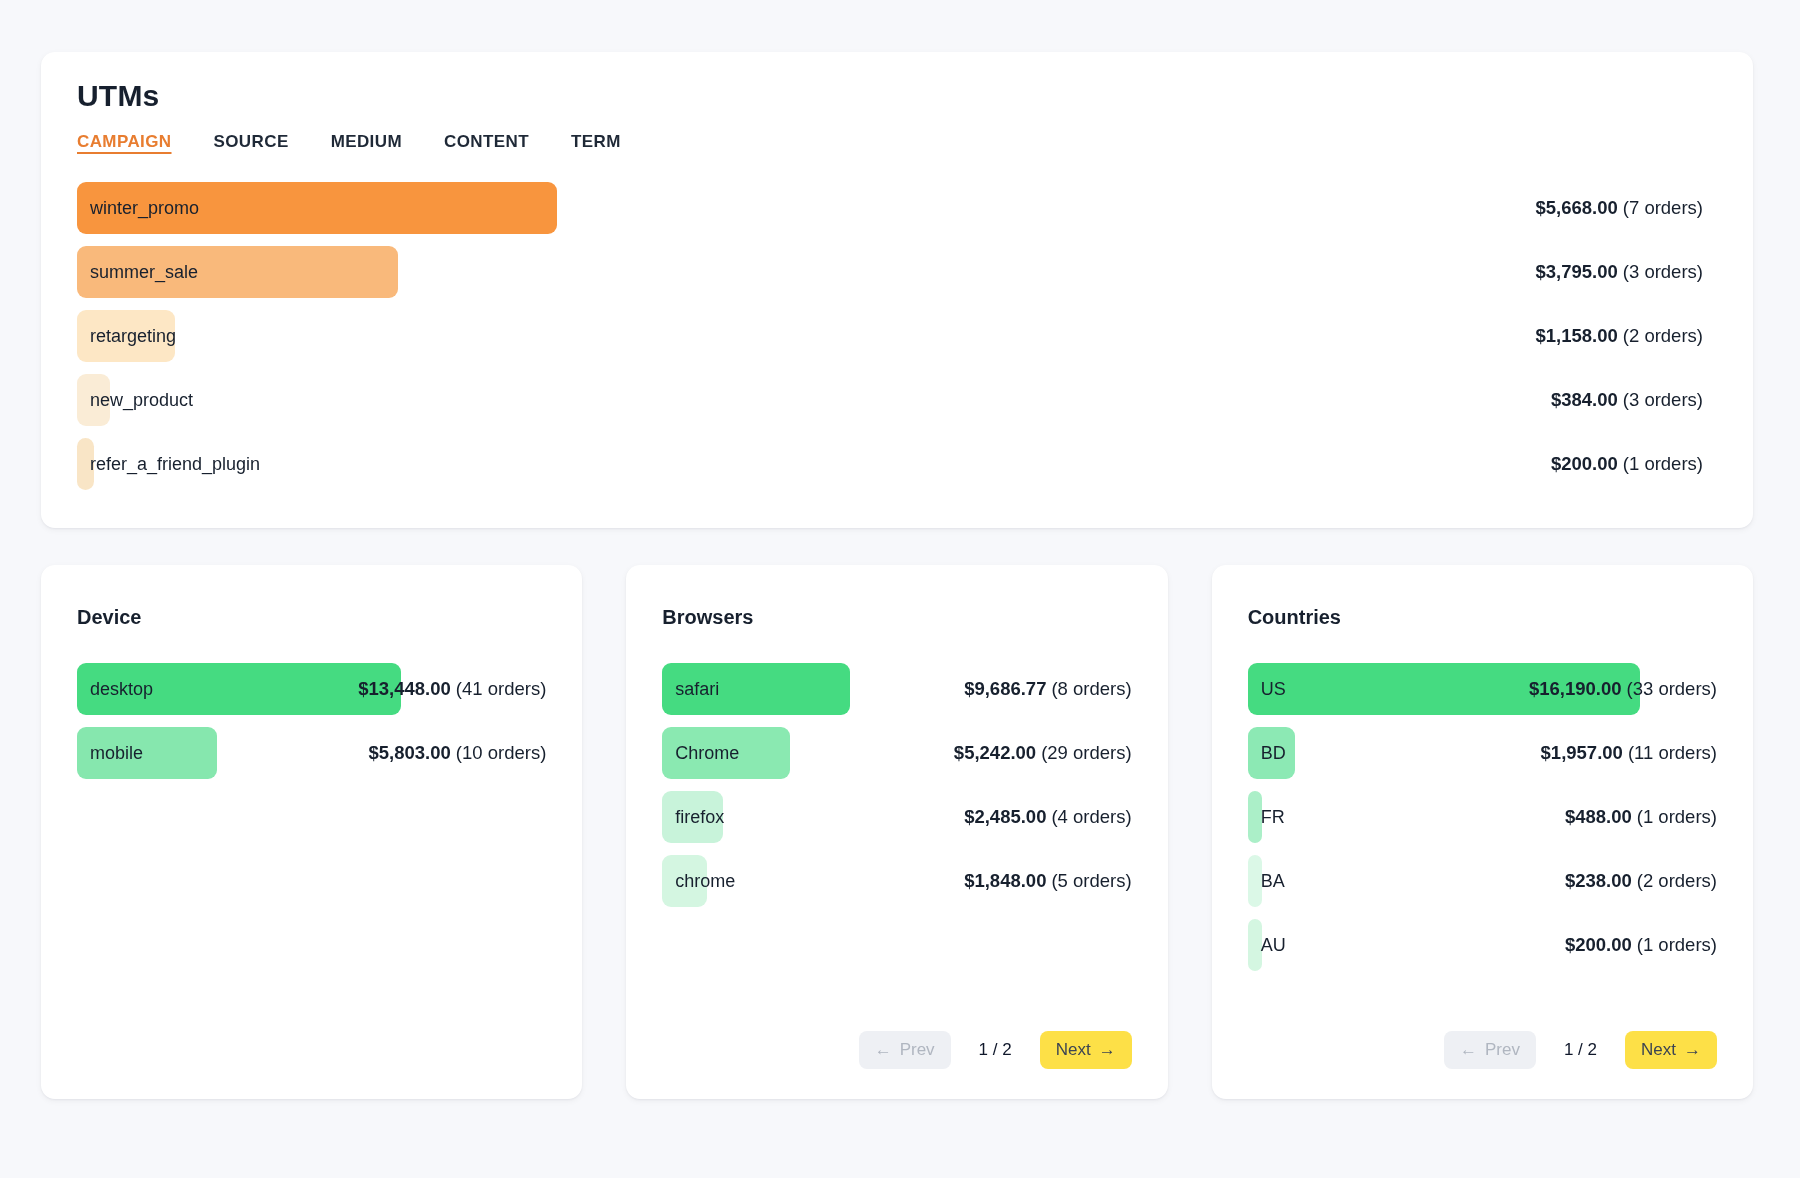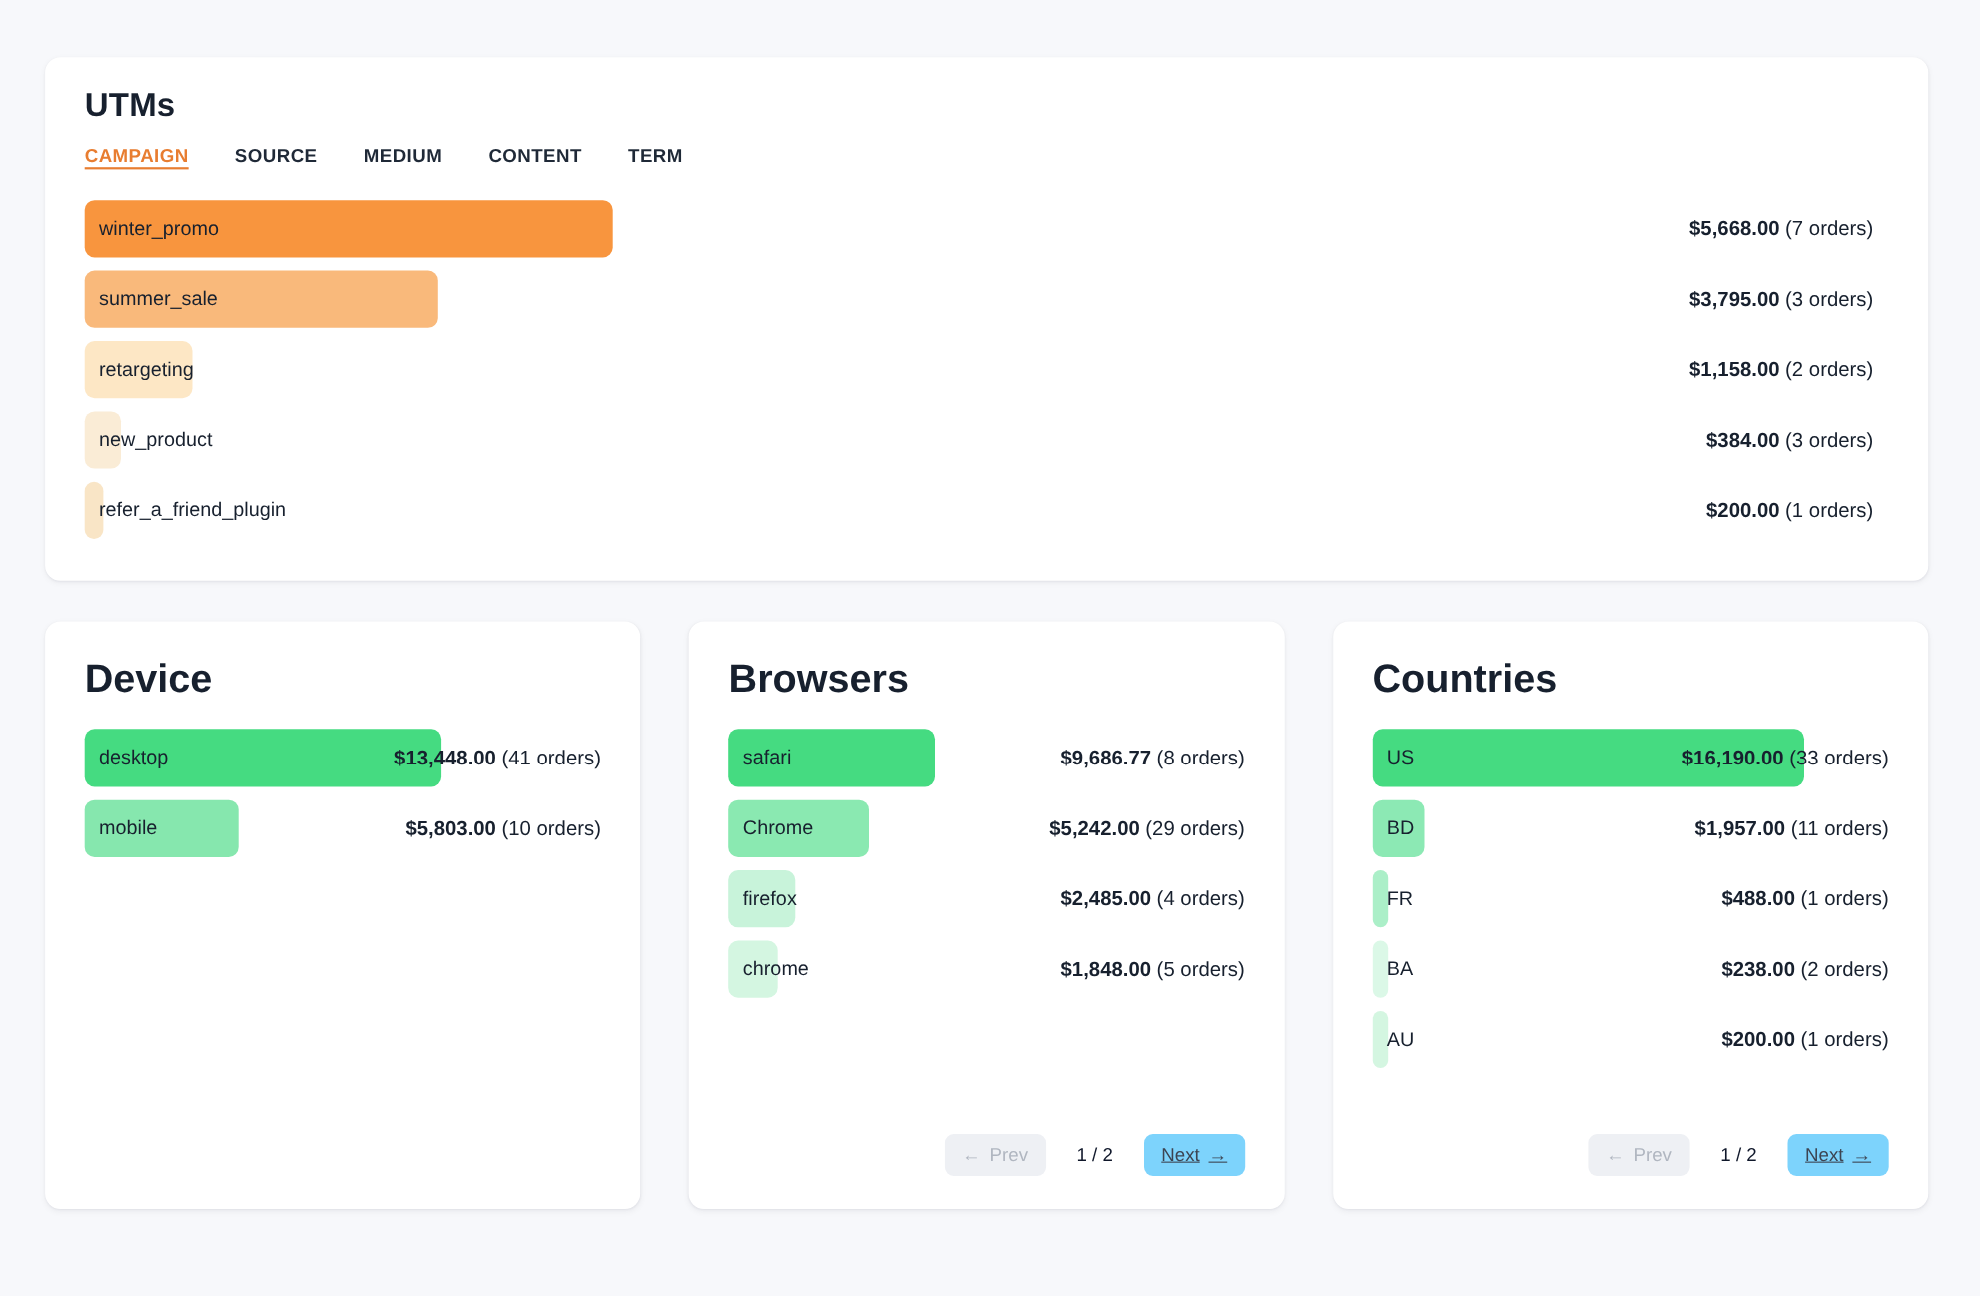--- a/index.html
+++ b/index.html
@@ -57,34 +57,34 @@
     margin-top: 37px;
     display: grid; grid-template-columns: repeat(3, 1fr); gap: 44px;
     align-items: stretch;
   }
   .mini {
     padding: 30px 36px 30px 36px;
     min-height: 534px;
     display: flex; flex-direction: column;
   }
   .mini h2 {
-    margin: 4px 0 28px; font-size: 36px; line-height: 36px;
+    margin: 4px 0 28px; font-size: 20px; line-height: 36px;
     font-weight: 700; color: #17202e;
   }
   .pager {
     margin-top: auto; padding-top: 24px;
     display: flex; justify-content: flex-end; align-items: center; gap: 28px;
   }
   .btn {
     border: none; border-radius: 8px; padding: 9px 16px;
     font-family: inherit; font-size: 17px; cursor: pointer;
     display: inline-flex; align-items: center; gap: 8px;
   }
   .btn.prev { background: #eef0f4; color: #b0b6c0; cursor: default; }
-  .btn.next { background: #7dd3fc; color: #3c4452; text-decoration: underline; }
+  .btn.next { background: #fde047; color: #3c4452; }
   .pageinfo { font-size: 17px; color: #0f172a; text-align: center; }
 </style>
 </head>
 <body>
 
 <div class="page">
 
   <section class="card utms">
     <h1>UTMs</h1>
 

